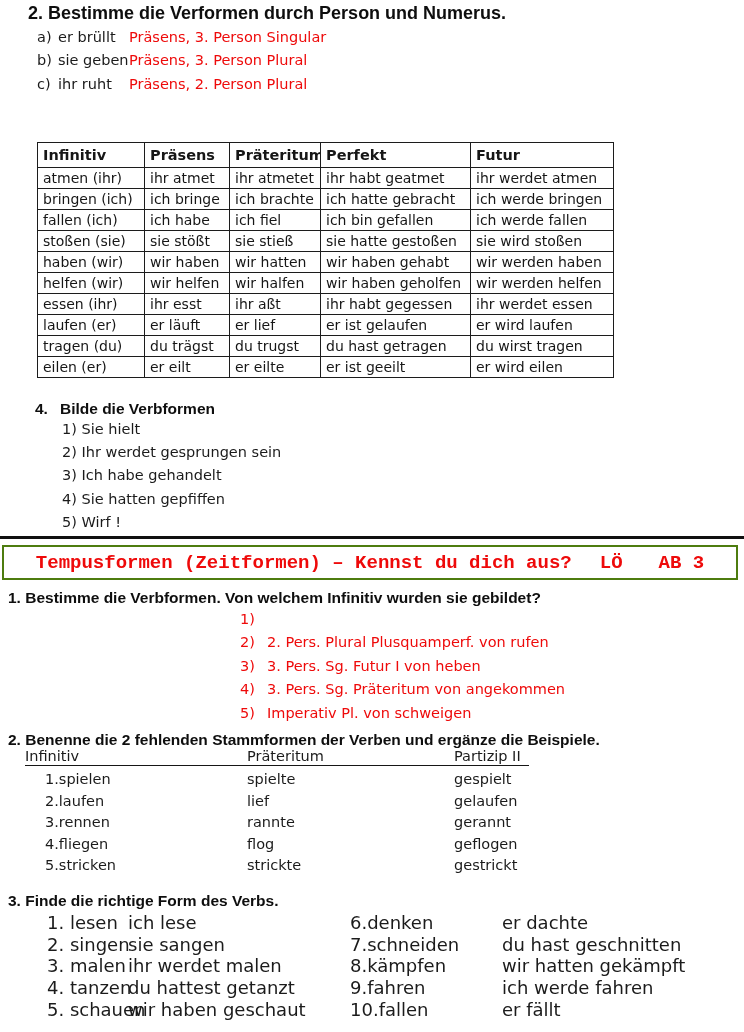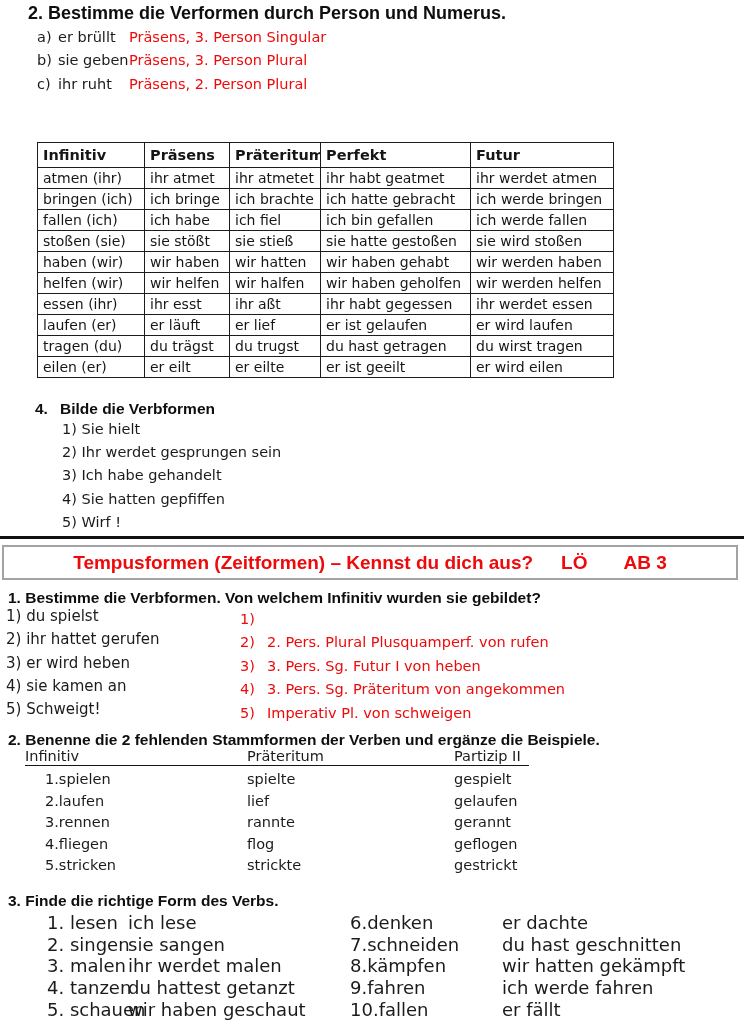--- a/index.html
+++ b/index.html
@@ -40,23 +40,23 @@
   }
   table.vtable th { height:25px; font-size:14.5px; font-weight:700; }
   table.vtable td { height:21px; }
 
   .num-list .l { height:23.2px; }
 
   .divider { position:absolute; left:0; top:536px; width:744px; height:3px; background:#101010; }
 
   .title-box {
     position:absolute; left:2px; top:545px; width:736px; height:35px;
-    border:2px solid #a3a3a3; background:#fff;
+    border:2px solid #4d7c0f; background:#fff;
     display:flex; align-items:center; justify-content:center;
-    font-family:Liberation Sans, sans-serif;
+    font-family:Liberation Mono, monospace;
     font-weight:700; font-size:19px; white-space:pre;
   }
   .title-box .gap1 { display:inline-block; width:28px; }
   .title-box .gap2 { display:inline-block; width:36px; }
 
   .col { position:absolute; white-space:nowrap; }
   .col .l { display:block; }
   .t1-prompts .l { height:23.3px; font-size:15px; }
   .t1-answers .l { height:23.4px; font-size:14.5px; display:flex; align-items:baseline; }
   .t1-answers .anum { display:inline-block; width:18px; margin-right:9px; }
@@ -202,27 +202,20 @@
   <div class="title-box">
     <span class="red">Tempusformen (Zeitformen) – Kennst du dich aus?</span>
     <span class="gap1"></span>
     <span class="red">LÖ</span>
     <span class="gap2"></span>
     <span class="red">AB 3</span>
   </div>
 
   <div class="head" style="left:8px; top:589px">1. Bestimme die Verbformen. Von welchem Infinitiv wurden sie gebildet?</div>
 
-  <div class="col hand t1-prompts" style="left:6px; top:607px">
-    <div class="l">1) du spielst</div>
-    <div class="l">2) ihr hattet gerufen</div>
-    <div class="l">3) er wird heben</div>
-    <div class="l">4) sie kamen an</div>
-    <div class="l">5) Schweigt!</div>
-  </div>
 
   <div class="col hand red t1-answers" style="left:240px; top:611px">
     <div class="l">
       <span class="anum">1)</span>
     </div>
     <div class="l">
       <span class="anum">2)</span>
       <span>2. Pers. Plural Plusquamperf. von rufen</span>
     </div>
     <div class="l">

